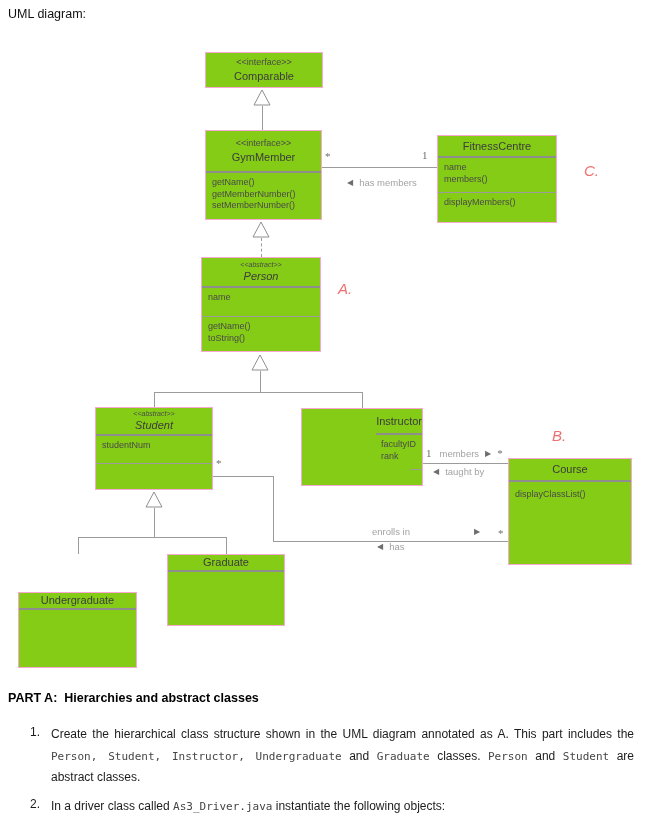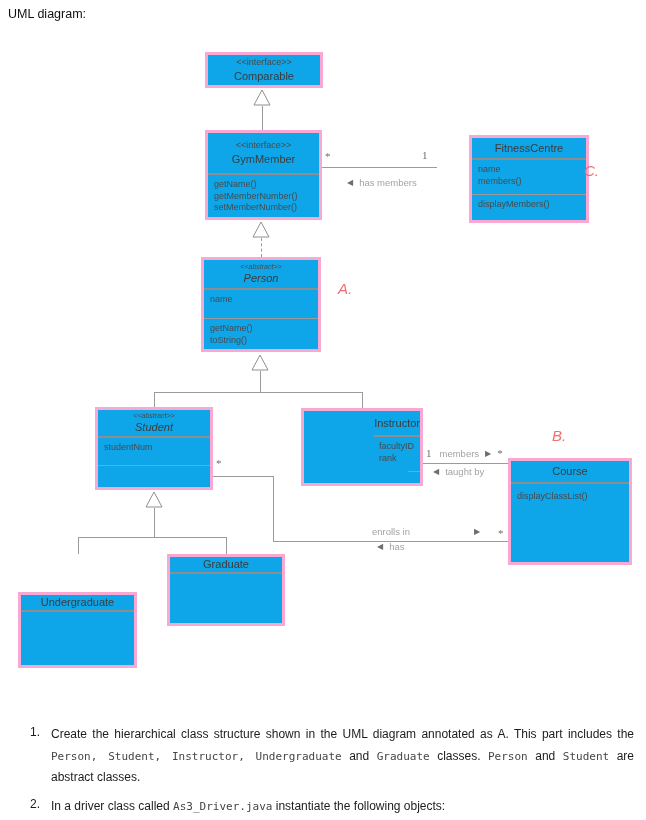--- a/index.html
+++ b/index.html
@@ -15,22 +15,22 @@
   }
   .page-title {
     position: absolute;
     left: 8px; top: 7px;
     font-size: 12.5px;
     color: #111;
   }
   
   .uml-box {
     position: absolute;
-    background: #0ea5e9;
-    border: 3px solid #f9a8d4;
+    background: #84cc16;
+    border: 1px solid #f9a8d4;
     color: #4a4a4a;
     display: flex;
     flex-direction: column;
     font-size: 9px;
     line-height: 1.3;
   }
   .uml-head {
     display: flex;
     flex-direction: column;
     align-items: center;
@@ -129,21 +129,21 @@
   <div class="uml-box" style="left:205px;top:130px;width:117px;height:90px;">
     <div class="uml-head hd-line" style="height:42px;">
       <div class="stereo">&lt;&lt;interface&gt;&gt;</div>
       <div class="uml-name">GymMember</div>
     </div>
     <div class="sec grow">getName()
 getMemberNumber()
 setMemberNumber()</div>
   </div>
 
-  <div class="uml-box" style="left:437px;top:135px;width:120px;height:88px;margin-left:32px;">
+  <div class="uml-box" style="left:437px;top:135px;width:120px;height:88px;">
     <div class="uml-head hd-line" style="height:22px;">
       <div class="uml-name">FitnessCentre</div>
     </div>
     <div class="sec" style="height:34px;">name
 members()</div>
     <div class="sec grow">displayMembers()</div>
   </div>
 
   <div class="uml-box" style="left:201px;top:257px;width:120px;height:95px;">
     <div class="uml-head hd-line" style="height:30px;">
@@ -258,20 +258,21 @@
   <div class="lbl" style="left:377px;top:541px;">
     <span class="arr">◀</span>
       <span class="gap6"></span>
       <span>has</span>
   </div>
 
   <div class="annot" style="left:338px;top:280px;">A.</div>
   <div class="annot" style="left:552px;top:427px;">B.</div>
   <div class="annot" style="left:584px;top:162px;">C.</div>
 
+  <div class="part-heading">PART A:  Hierarchies and abstract classes</div>
 
   <div class="list">
     <div class="list-item">
       <div class="list-num">1.</div>
       <div class="list-text"><span>Create the hierarchical class structure shown in the UML diagram annotated as A. This part includes the </span><span class="code">Person, Student, Instructor, Undergraduate</span><span> and </span><span class="code">Graduate</span><span> classes. </span><span class="code">Person</span><span> and </span><span class="code">Student</span><span> are abstract classes.</span></div>
     </div>
     <div class="list-item">
       <div class="list-num">2.</div>
       <div class="list-text"><span>In a driver class called </span><span class="code">As3_Driver.java</span><span> instantiate the following objects:</span></div>
     </div>

